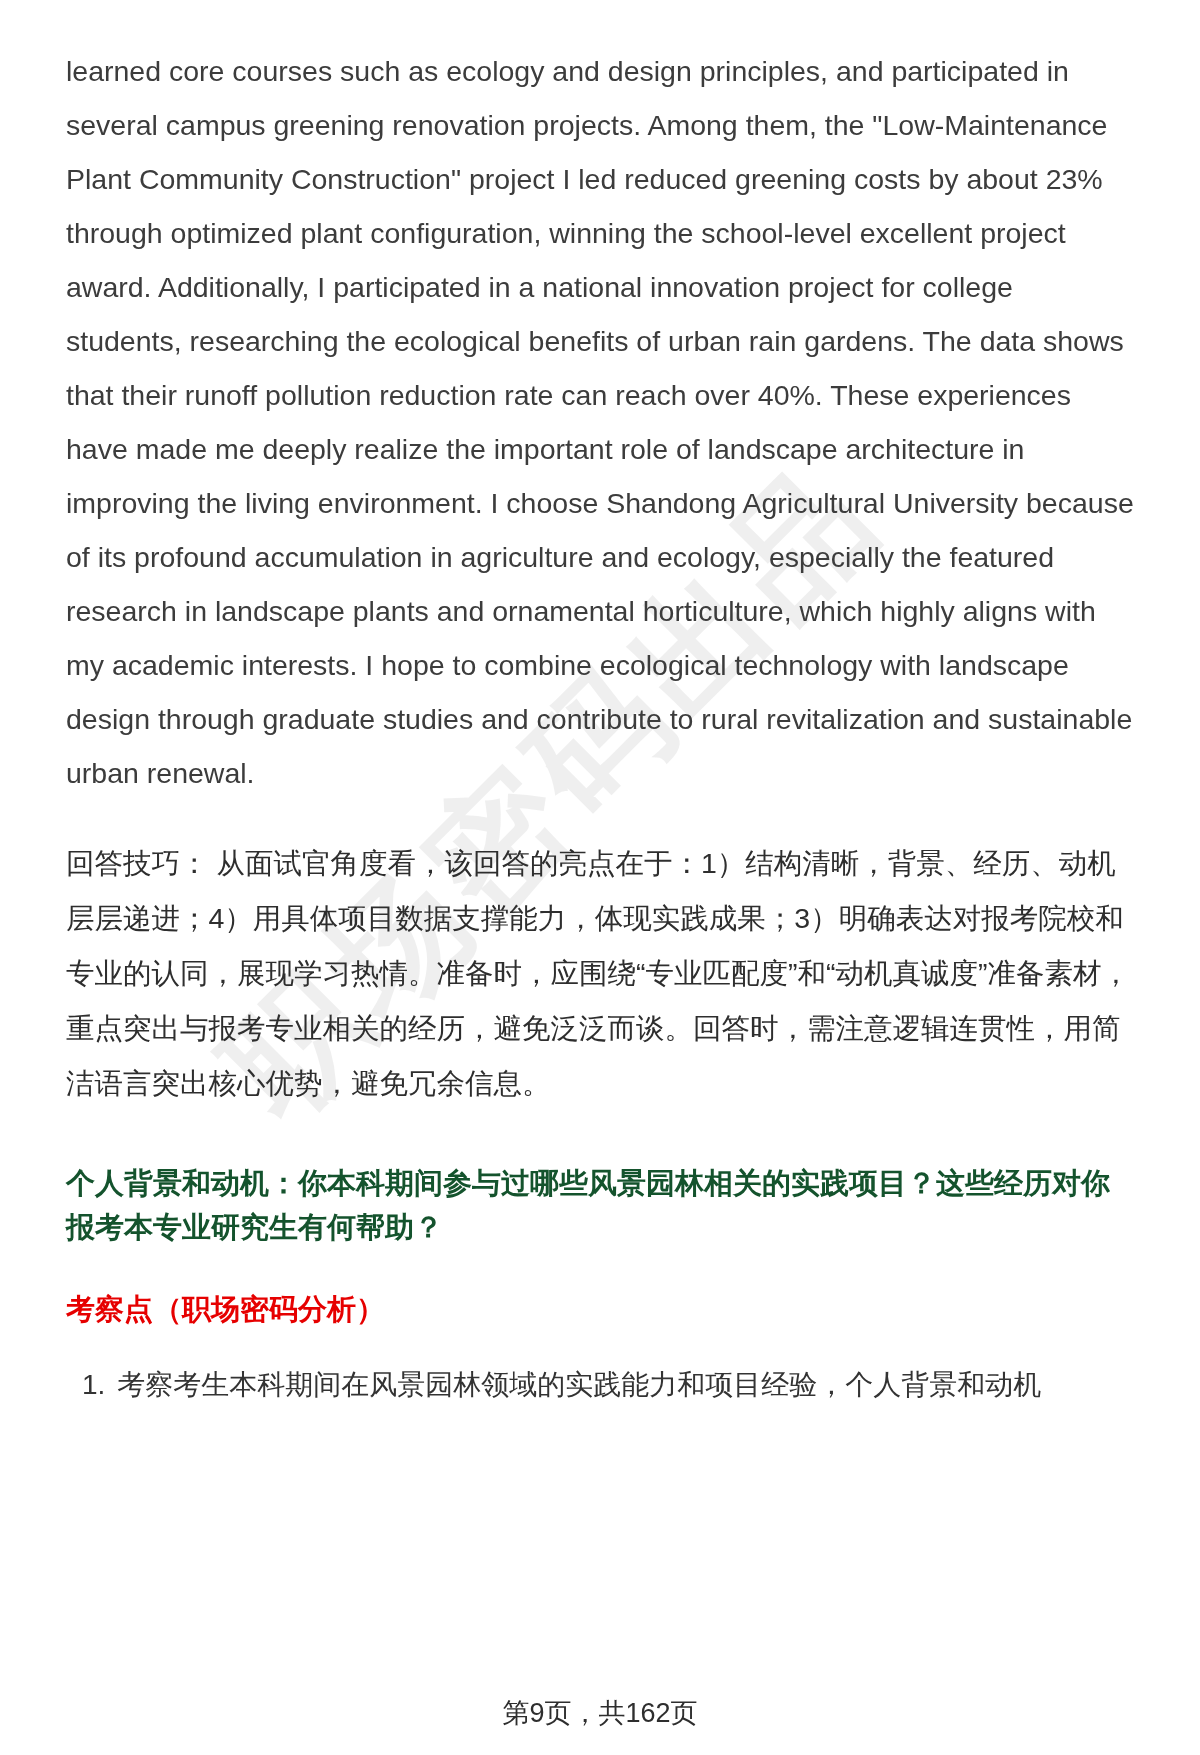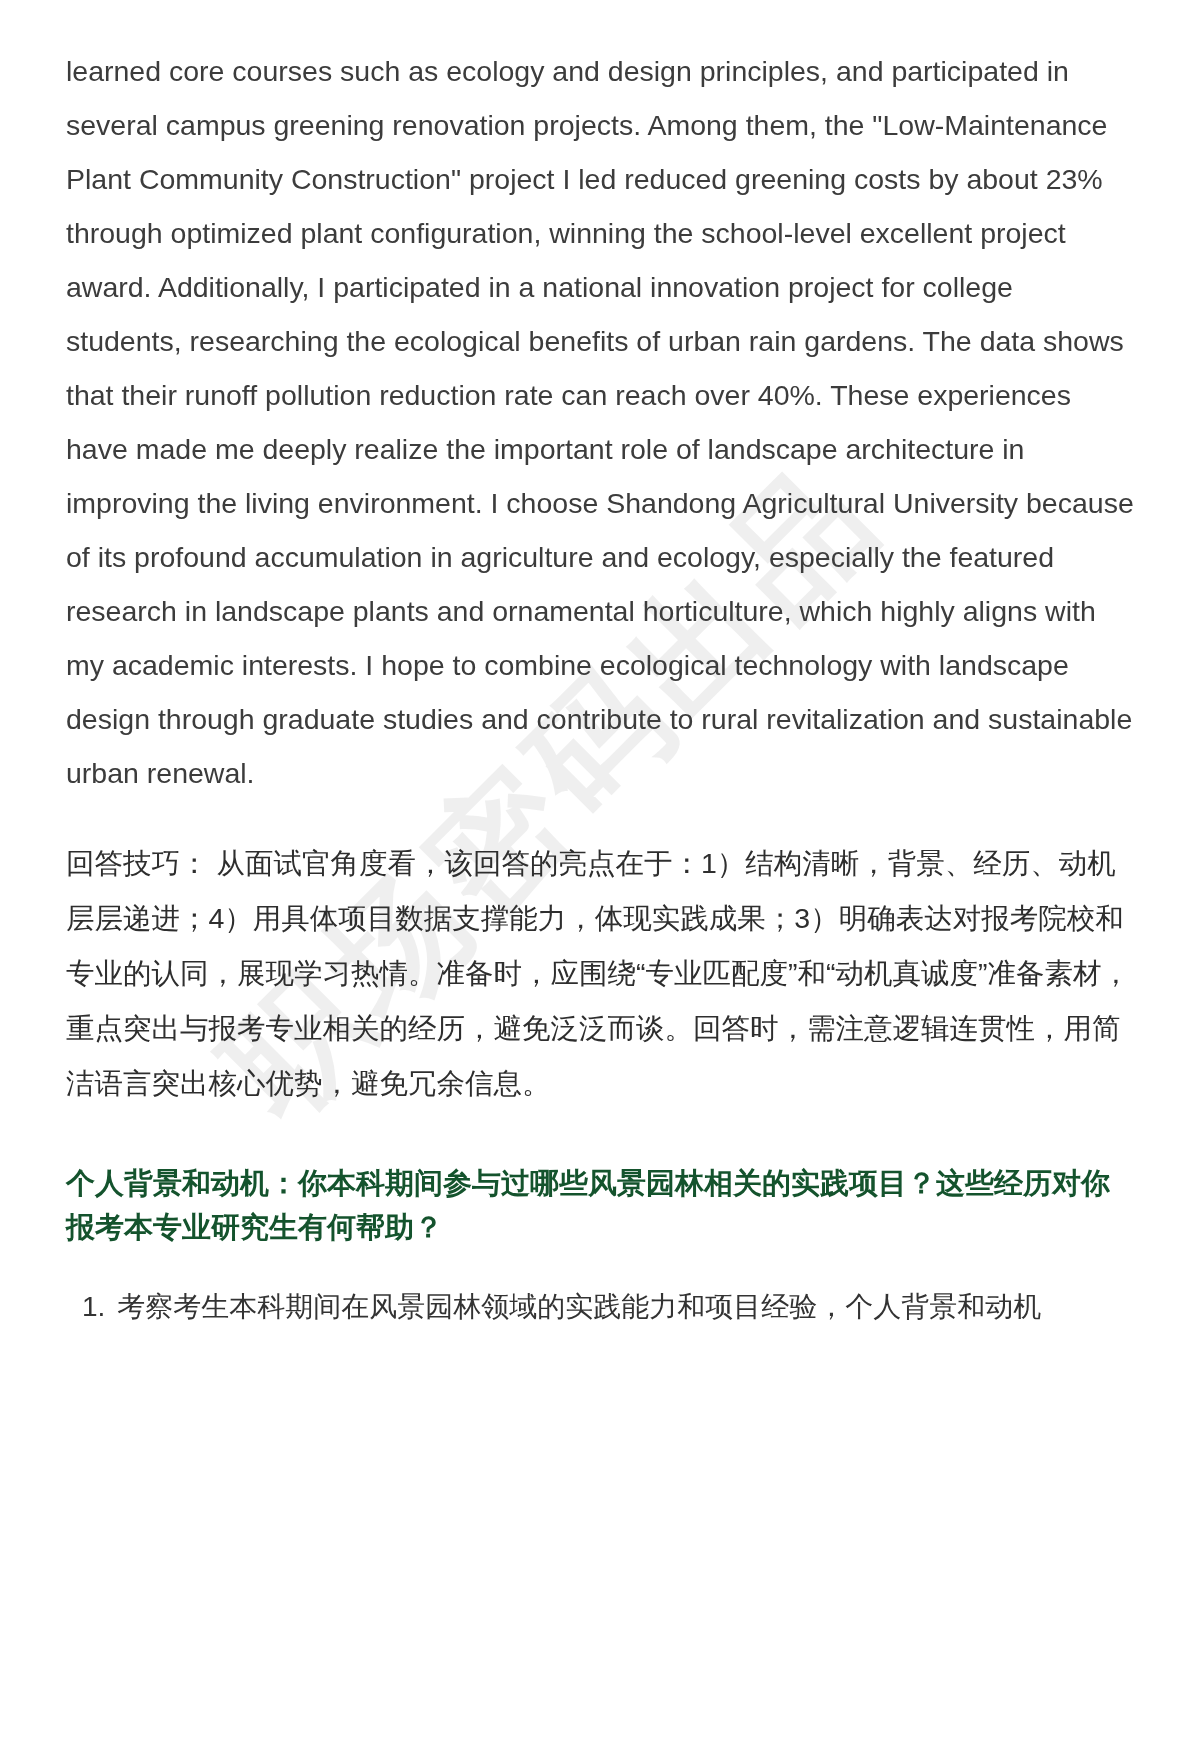--- a/index.html
+++ b/index.html
@@ -87,22 +87,24 @@
   <div class="watermark">职场密码出品</div>
 
   <div class="content">
 
     <p class="en-paragraph">learned core courses such as ecology and design principles, and participated in several campus greening renovation projects. Among them, the "Low-Maintenance Plant Community Construction" project I led reduced greening costs by about 23% through optimized plant configuration, winning the school-level excellent project award. Additionally, I participated in a national innovation project for college students, researching the ecological benefits of urban rain gardens. The data shows that their runoff pollution reduction rate can reach over 40%. These experiences have made me deeply realize the important role of landscape architecture in improving the living environment. I choose Shandong Agricultural University because of its profound accumulation in agriculture and ecology, especially the featured research in landscape plants and ornamental horticulture, which highly aligns with my academic interests. I hope to combine ecological technology with landscape design through graduate studies and contribute to rural revitalization and sustainable urban renewal.</p>
 
     <p class="tips-paragraph">回答技巧： 从面试官角度看，该回答的亮点在于：1）结构清晰，背景、经历、动机层层递进；4）用具体项目数据支撑能力，体现实践成果；3）明确表达对报考院校和专业的认同，展现学习热情。准备时，应围绕“专业匹配度”和“动机真诚度”准备素材，重点突出与报考专业相关的经历，避免泛泛而谈。回答时，需注意逻辑连贯性，用简洁语言突出核心优势，避免冗余信息。</p>
 
     <h3 class="question-heading">个人背景和动机：你本科期间参与过哪些风景园林相关的实践项目？这些经历对你报考本专业研究生有何帮助？</h3>
 
+    <h3 class="section-heading">考察点（职场密码分析）</h3>
 
     <div class="list-item">
       <span class="list-marker">1.</span>
       <span class="list-text">考察考生本科期间在风景园林领域的实践能力和项目经验，个人背景和动机</span>
     </div>
 
   </div>
 
+  <div class="page-footer">第9页，共162页</div>
 
 </div>
 
 </body></html>

